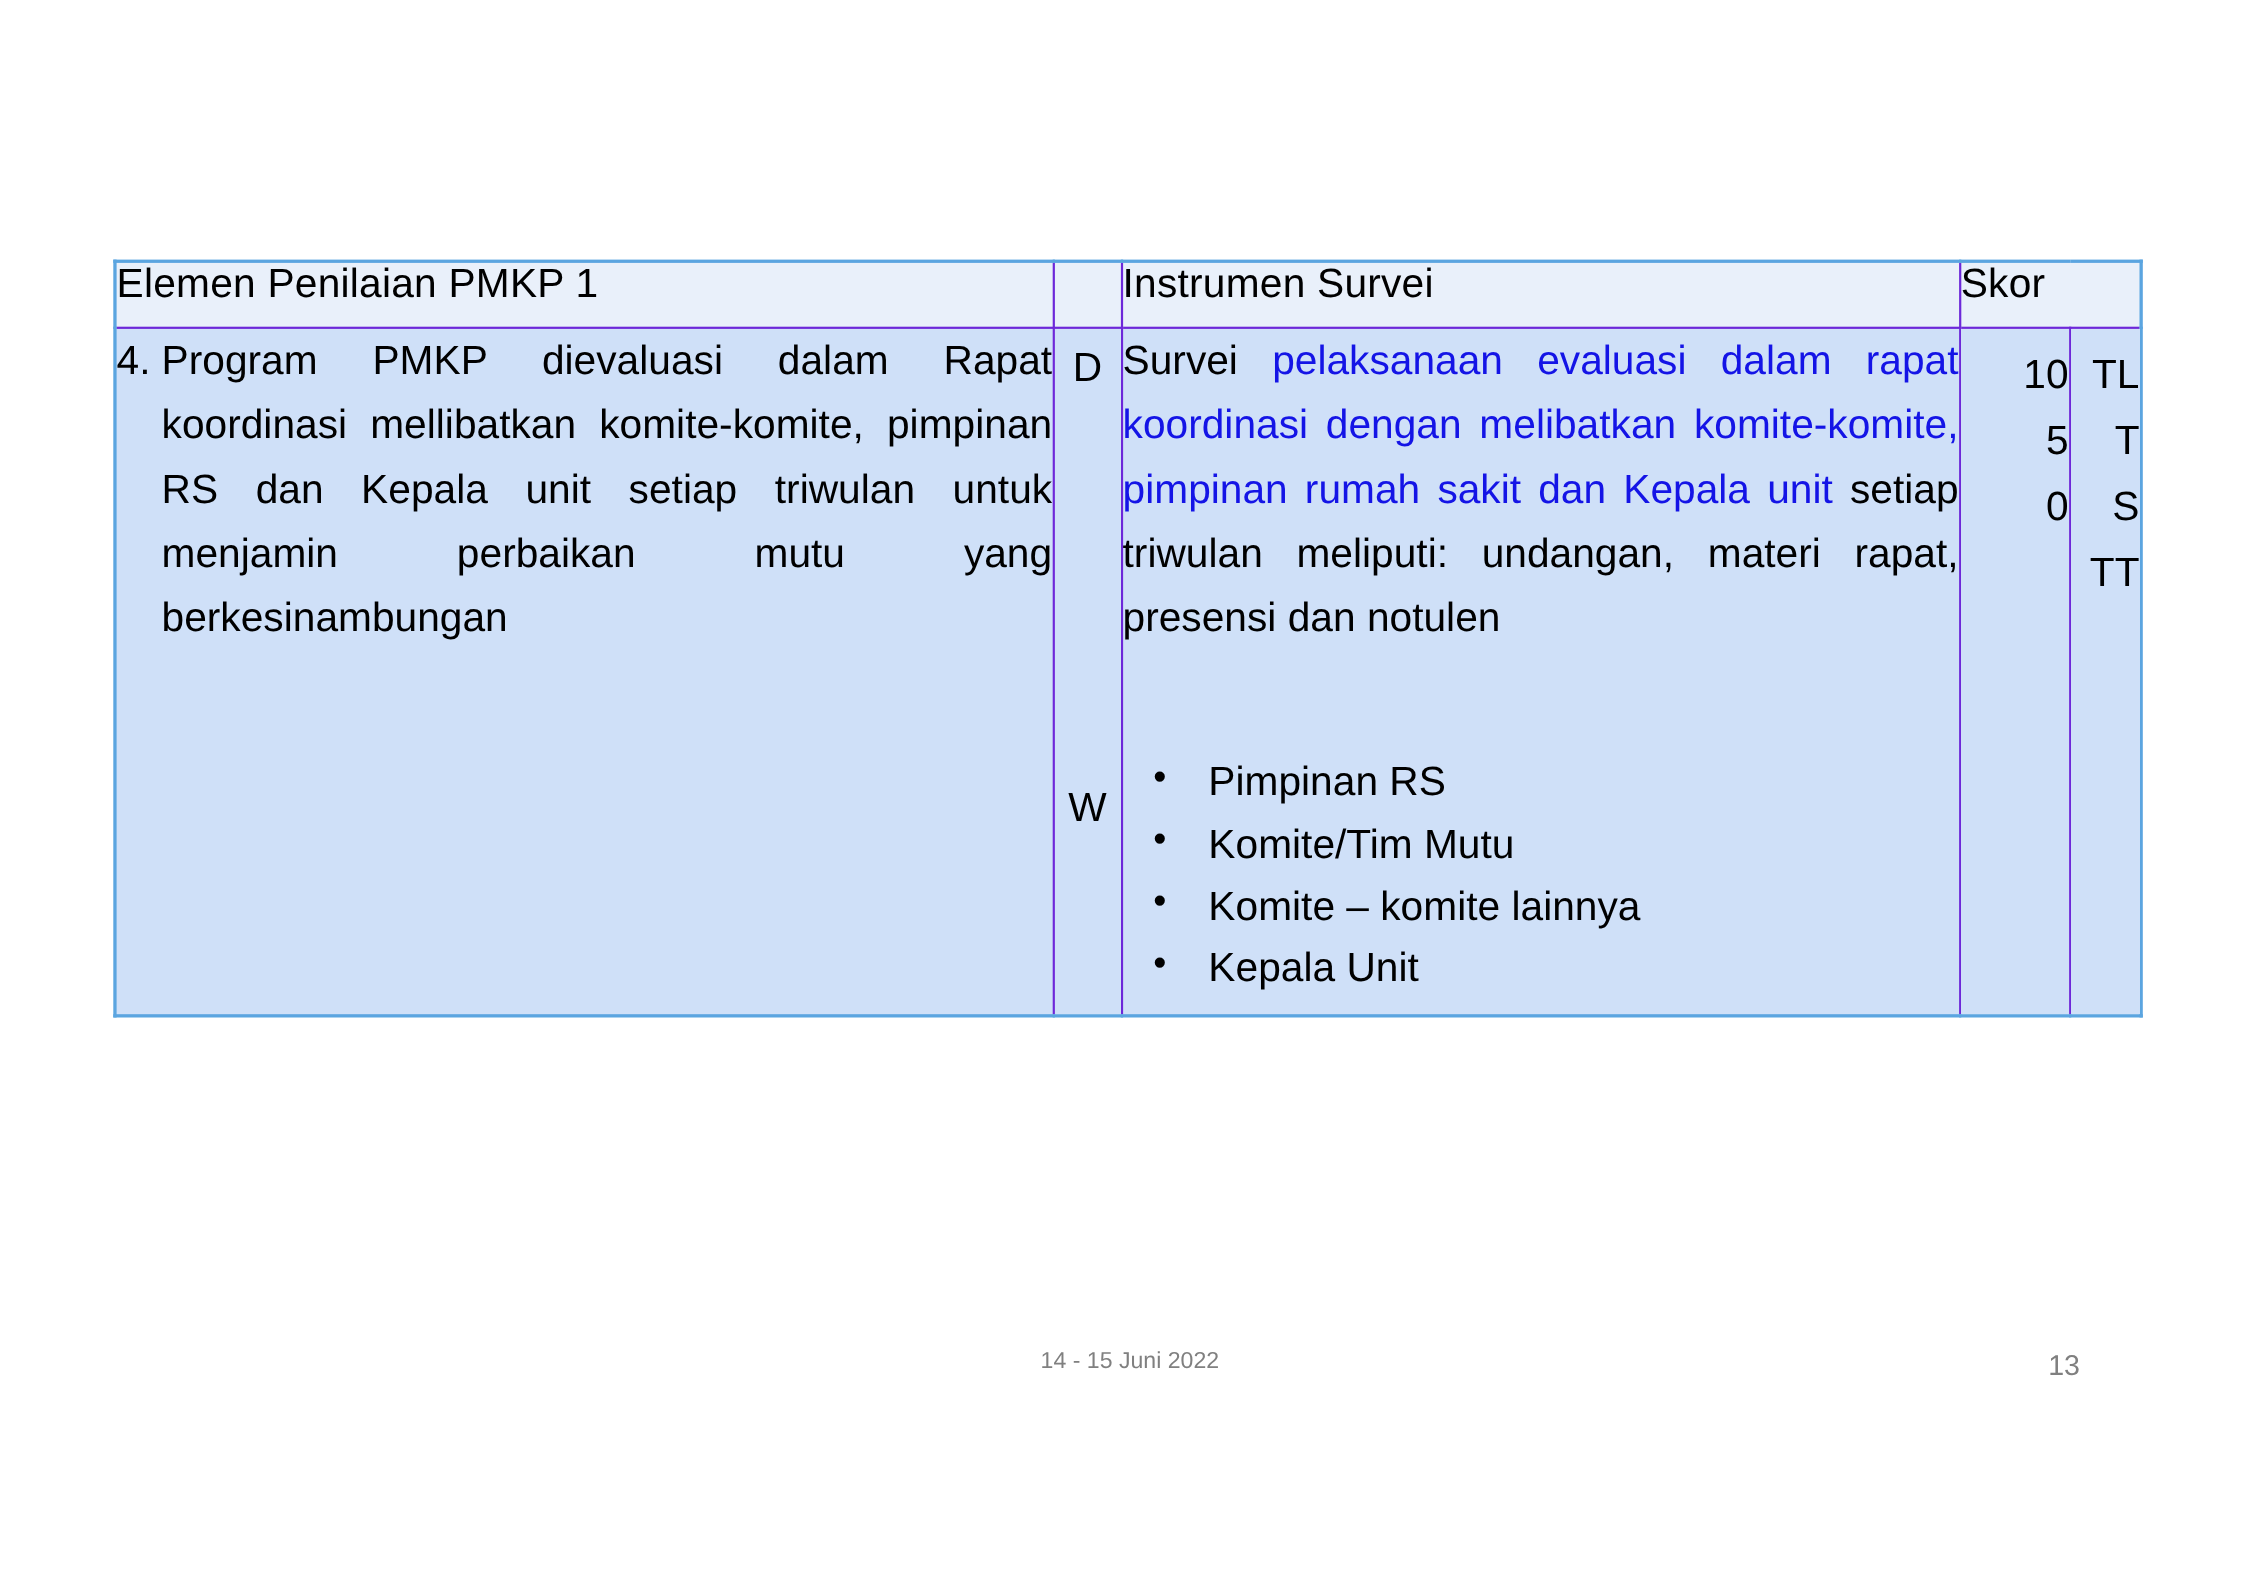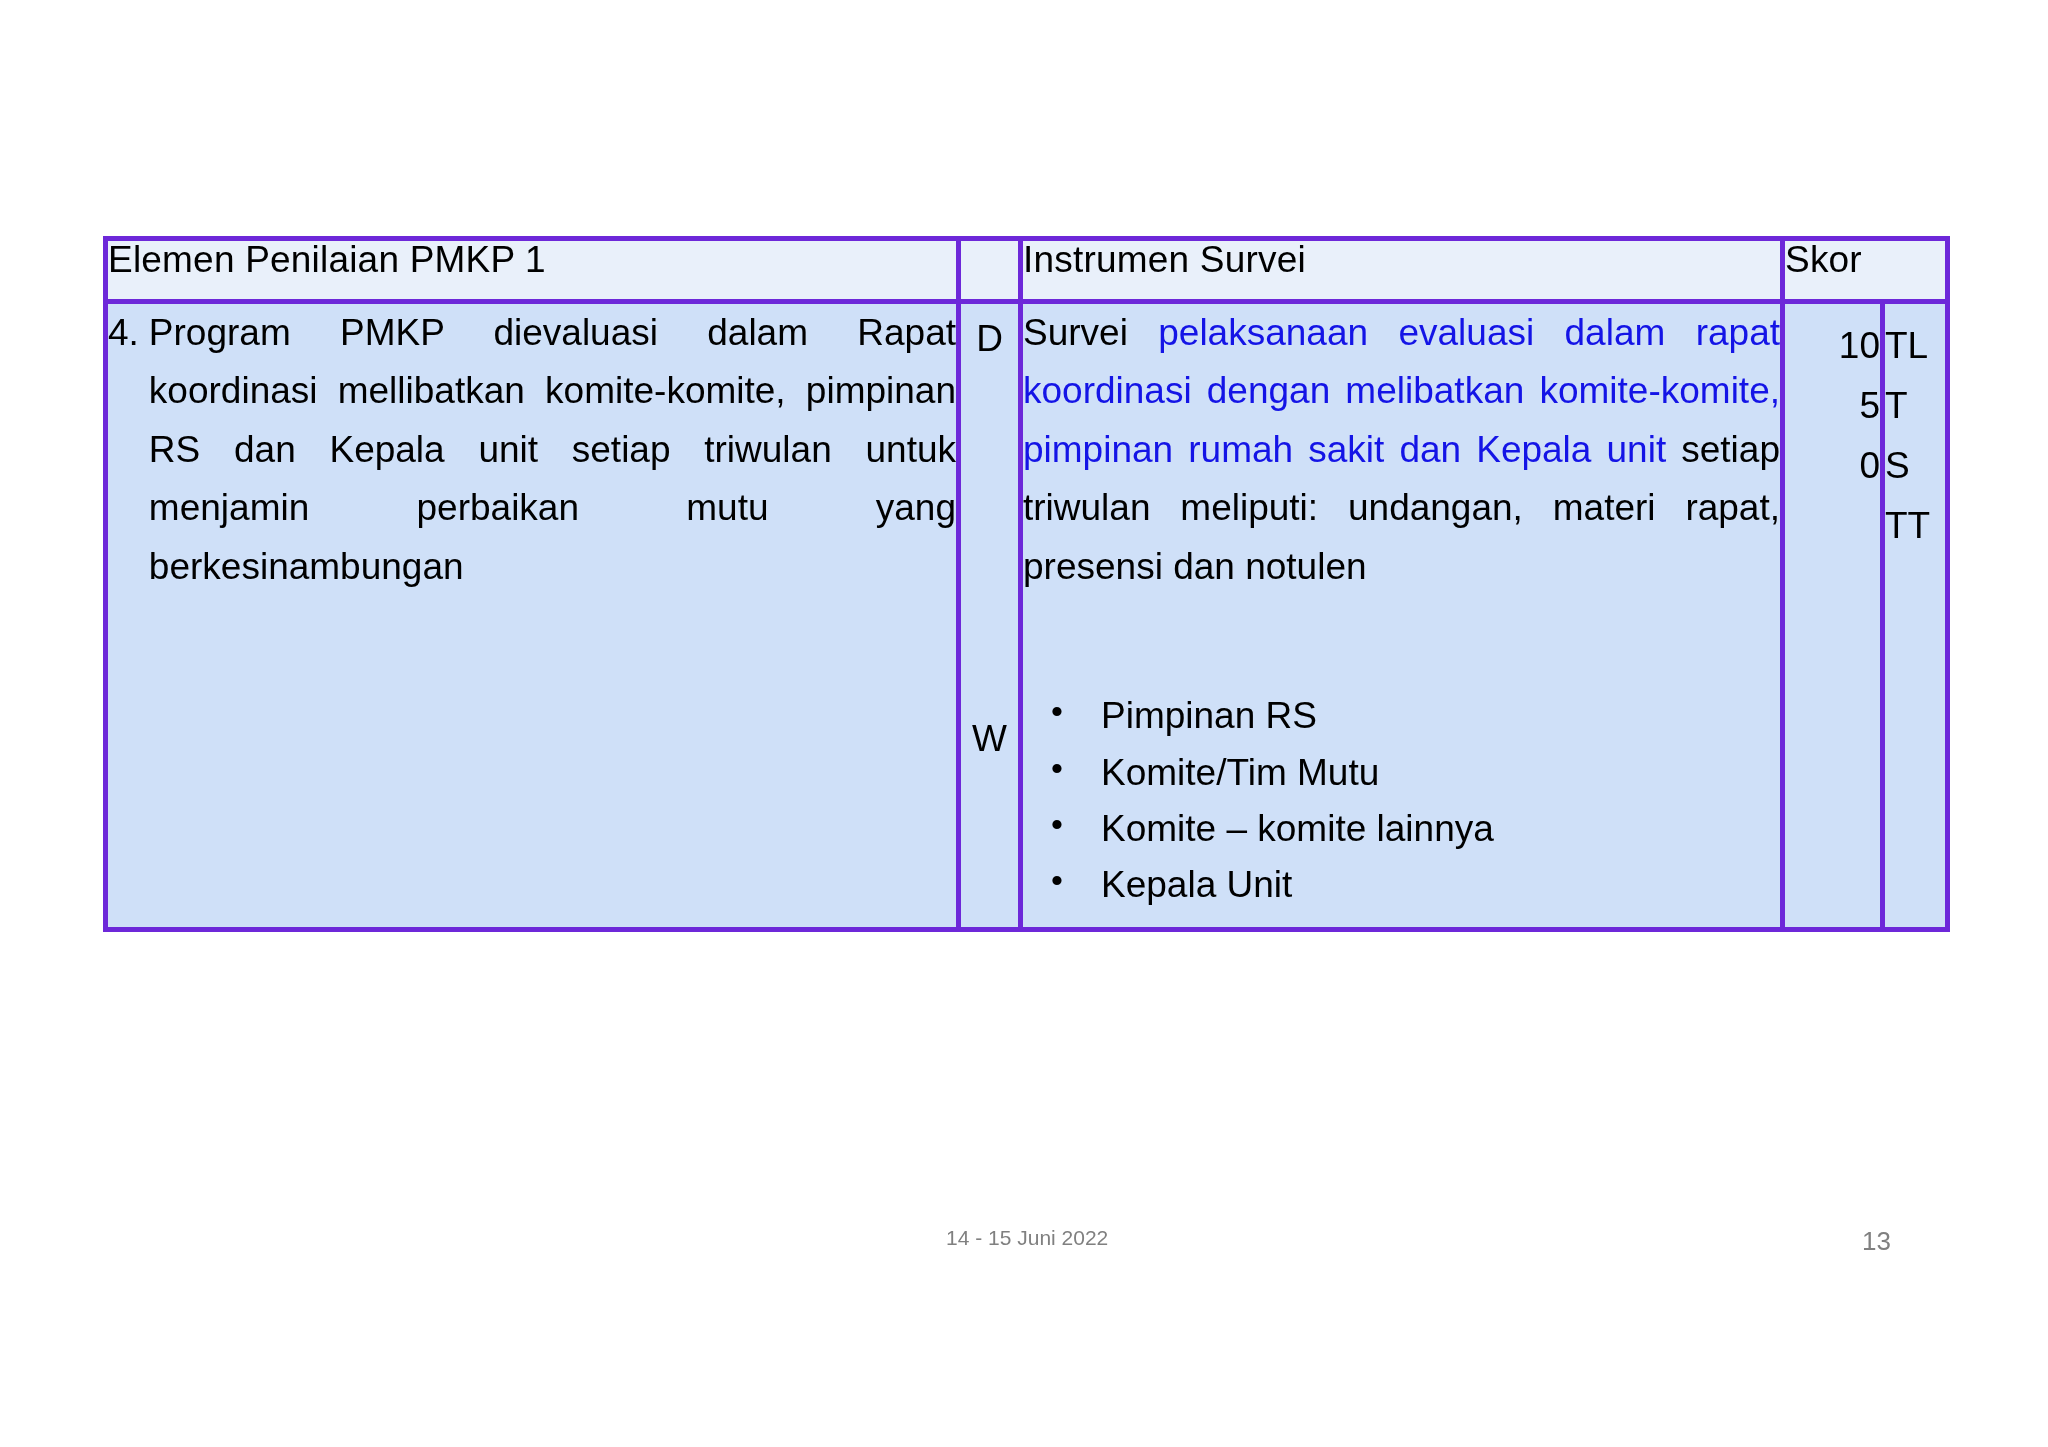--- a/index.html
+++ b/index.html
@@ -30,21 +30,21 @@
     position: absolute;
     left: 103px;
     top: 236px;
     width: 1844px;
     border-collapse: collapse;
     table-layout: fixed;
     border: 3px solid #5ba5e0;
   }
   #survey-table td,
   #survey-table th {
-    border: 5px solid #6d28d9;
+    border: 2px solid #6d28d9;
     padding: 0;
     vertical-align: top;
     text-align: left;
   }
 
   
   .col-elemen { width: 853px; }
   .col-code   { width: 62px;  }
   .col-instr  { width: 762px; }
   .col-skor   { width: 100px; }
@@ -168,21 +168,21 @@
     color: #000;
   }
   .skor-stack div { text-align: right; }
 
   .ket-stack {
     padding-top: 12px;
     font-size: 37px;
     line-height: 1.62;
     color: #000;
   }
-  .ket-stack div { text-align: left; }
+  .ket-stack div { text-align: right; }
 
   
   #footer-date {
     position: absolute;
     left: 946px;
     top: 1226px;
     font-size: 21px;
     color: #808080;
   }
   #footer-page {

